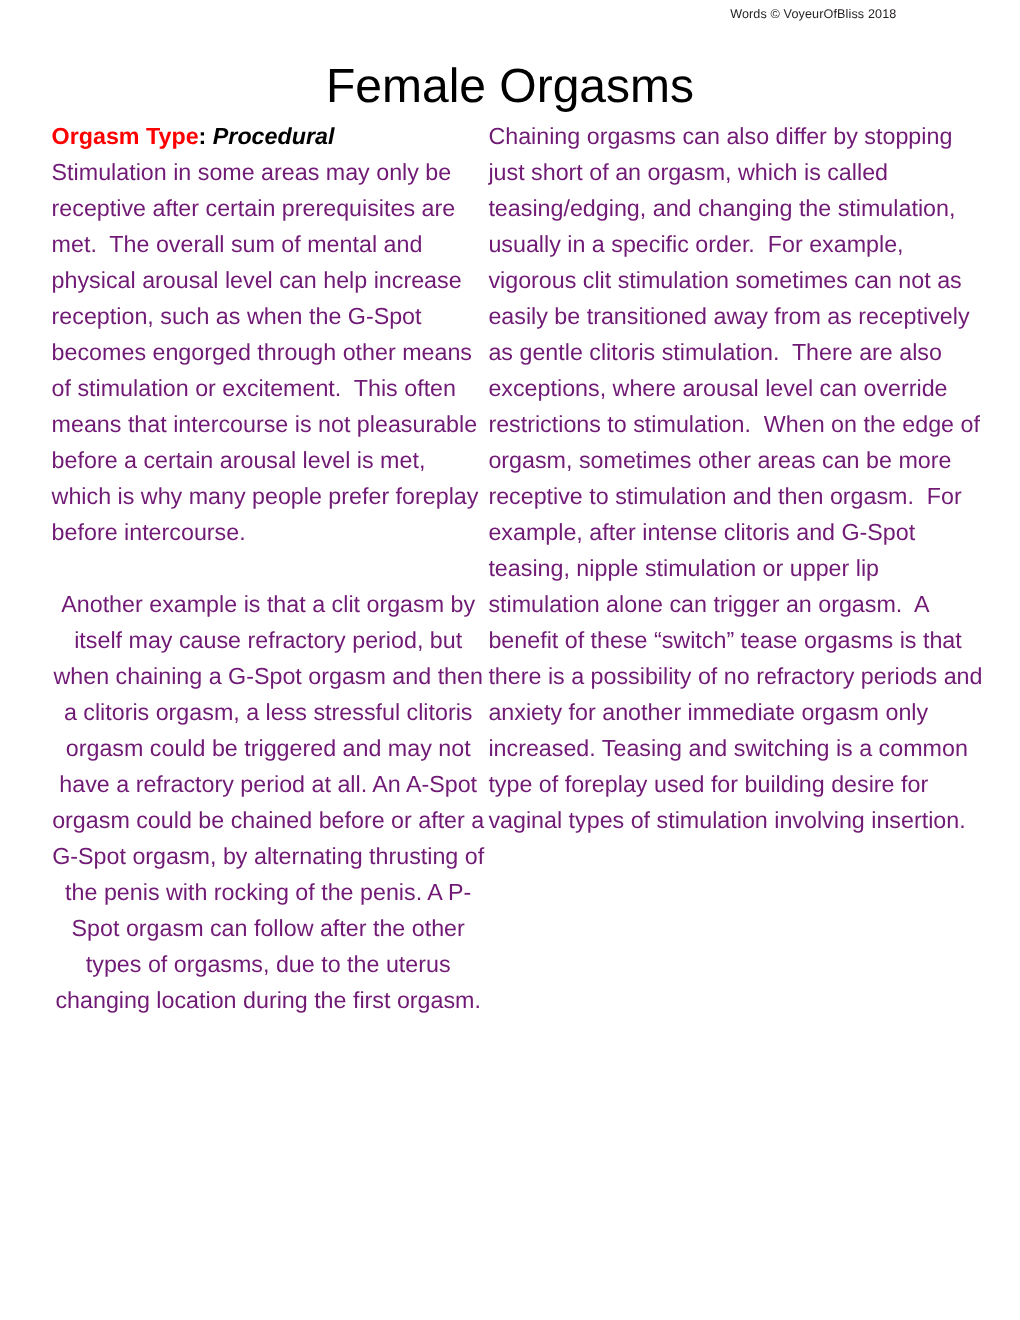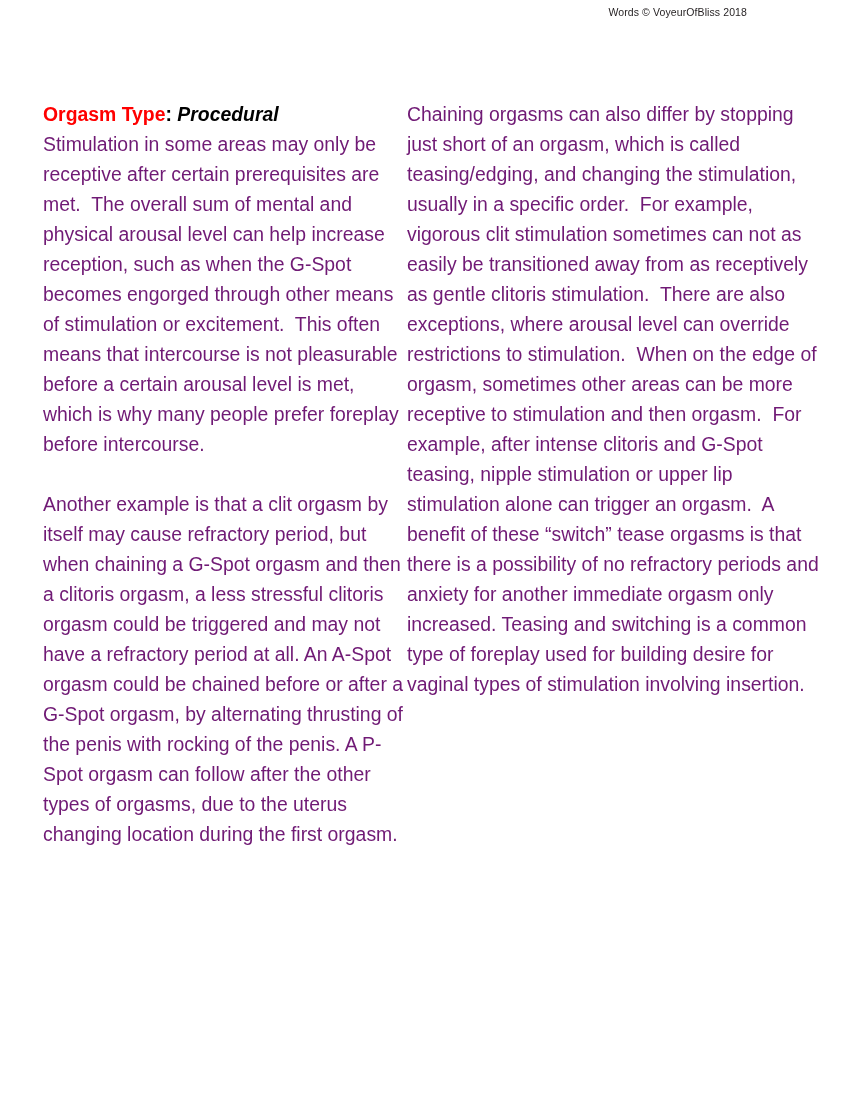--- a/index.html
+++ b/index.html
@@ -96,20 +96,21 @@
     line-height: 30px;
     color: #701a75;
     margin: 0;
     text-align: left;
     white-space: pre-wrap;
     word-spacing: 0px;
   }
 
   .para + .para {
     margin-top: 30px;
+    text-align: center;
   }
 
   .heading-line {
     font-size: 19.4px;
     line-height: 30px;
     margin: 0;
     font-weight: bold;
   }
 
   .heading-label {
@@ -130,20 +131,21 @@
     font-style: italic;
   }
 </style>
 </head>
 <body>
 
 <div class="page">
 
   <div class="copyright">Words © VoyeurOfBliss 2018</div>
 
+  <h1 class="doc-title">Female Orgasms</h1>
 
 
   <div class="columns">
 
     <div class="column column-left">
 
       <p class="heading-line">
         <span class="heading-label">Orgasm Type</span><span class="heading-sep">: </span><span class="heading-value">Procedural</span>
       </p>
 

